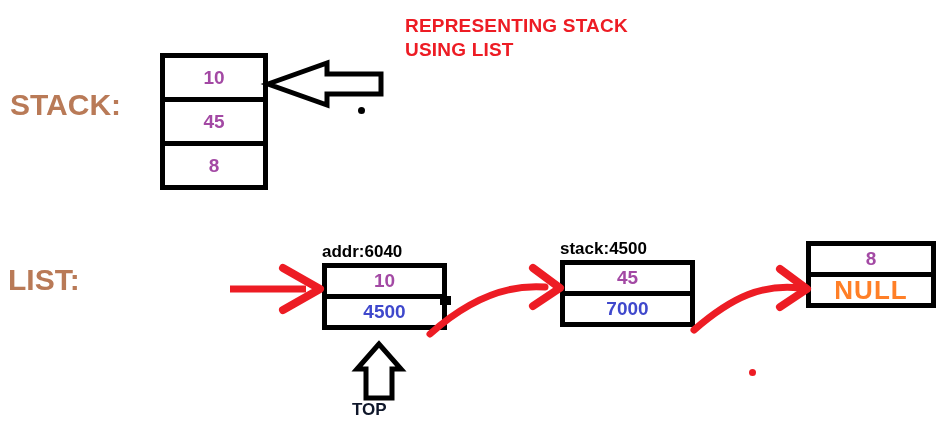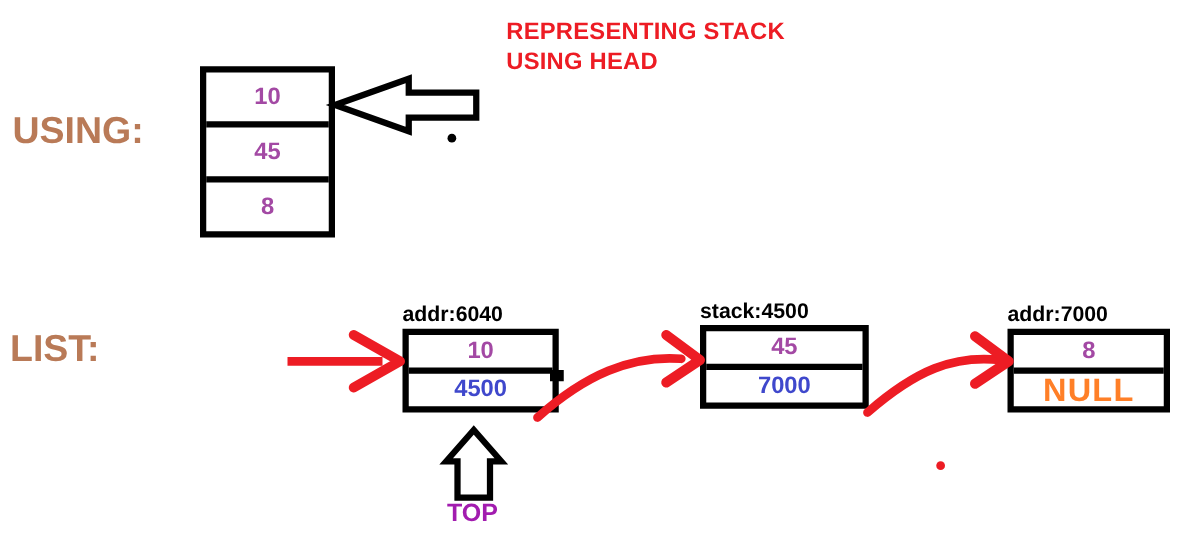--- a/index.html
+++ b/index.html
@@ -49,44 +49,44 @@
   }
   .node-value { height:26px; border-bottom:5px solid #000; color:#A349A4; }
   .node-next  { height:26px; color:#3F48CC; }
   .node-next.null { color:#FF7F27; font-size:26px; letter-spacing:1px; }
 
   .node1 { left:322px; top:241px; width:125px; }
   .node2 { left:560px; top:238px; width:135px; }
   .node3 { left:806px; top:241px; width:130px; }
 
   .top-label {
-    position:absolute; left:352px; top:400px; width:52px; text-align:center;
-    color:#a21caf; font-weight:bold; font-size:20px;
+    position:absolute; left:352px; top:400px; width:52px; 
+    color:#0f172a; font-weight:bold; font-size:17px;
   }
 
   .dot { position:absolute; border-radius:50%; }
   .dot-black { left:358px; top:107px; width:7px; height:7px; background:#000; }
   .dot-red   { left:749px; top:369px; width:7px; height:7px; background:#ED1C24; }
 
   .overlay {
     position:absolute; left:0; top:0; width:947px; height:431px;
     pointer-events:none;
   }
 </style>
 </head>
 <body>
 
 <div class="canvas">
 
   <div class="title">
     <div>REPRESENTING STACK</div>
-    <div>USING HEAD</div>
+    <div>USING LIST</div>
   </div>
 
-  <div class="section-label stack-label">USING:</div>
+  <div class="section-label stack-label">STACK:</div>
 
   <div class="stack-box">
     <div class="stack-cell">10</div>
     <div class="stack-cell">45</div>
     <div class="stack-cell">8</div>
   </div>
 
 
   <div class="dot dot-black"></div>
 
@@ -103,21 +103,20 @@
 
   <div class="node node2">
     <div class="node-addr">stack:4500</div>
     <div class="node-box">
       <div class="node-cell node-value">45</div>
       <div class="node-cell node-next">7000</div>
     </div>
   </div>
 
   <div class="node node3">
-    <div class="node-addr">addr:7000</div>
     <div class="node-box">
       <div class="node-cell node-value">8</div>
       <div class="node-cell node-next null">NULL</div>
     </div>
   </div>
 
   <div class="top-label">TOP</div>
 
   <div class="dot dot-red"></div>
 

